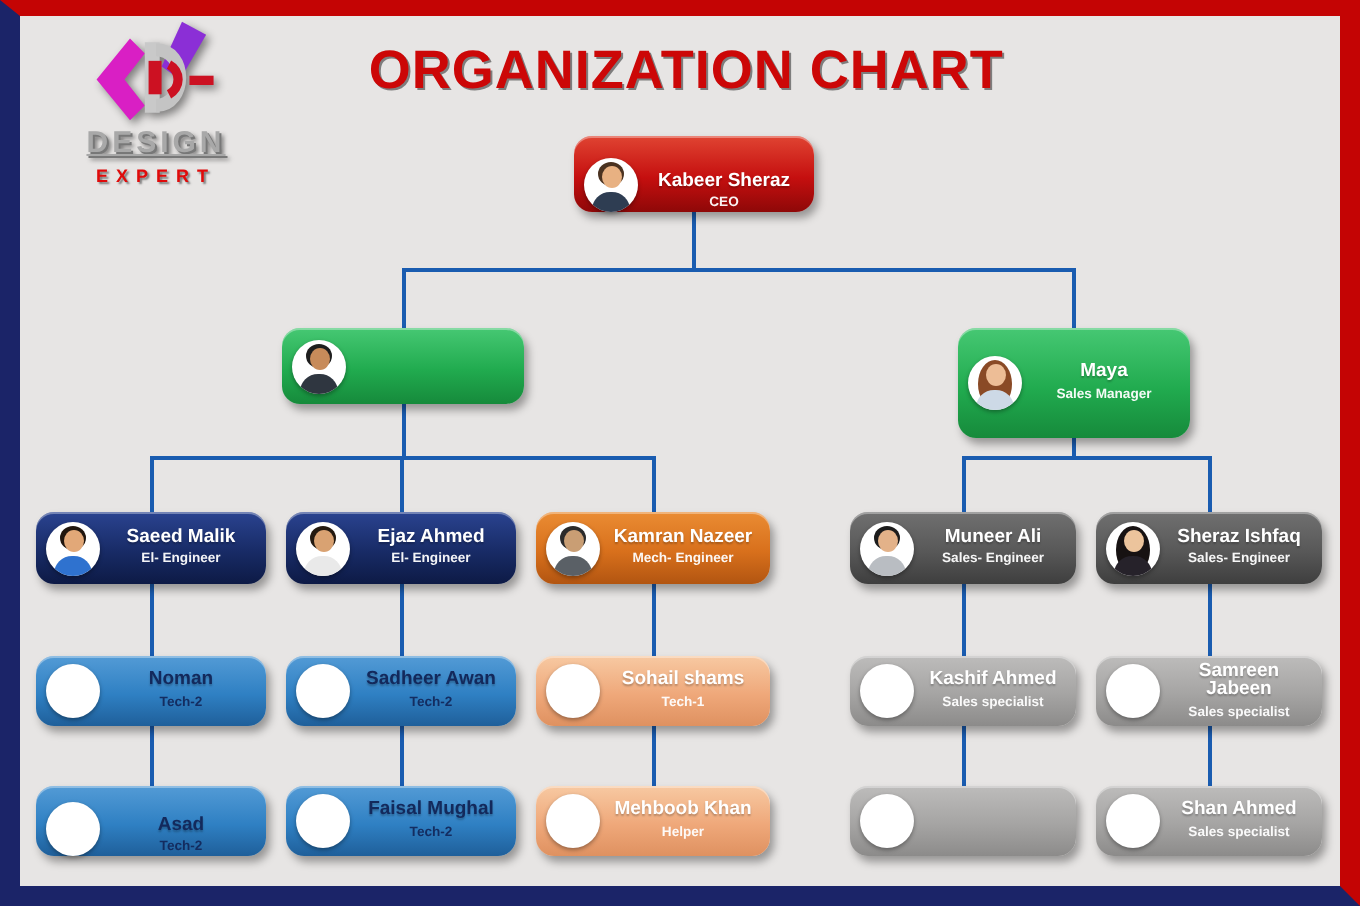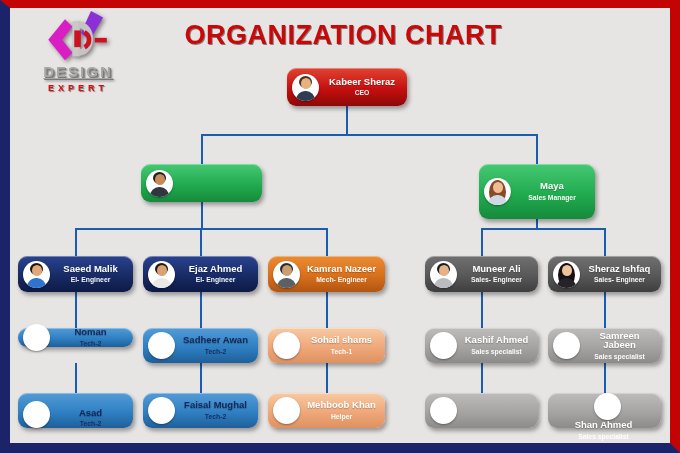--- a/index.html
+++ b/index.html
@@ -87,21 +87,21 @@
         <div class="line" style="left: 74.5px; top: 292px; width: 2px; height: 36px;"></div>
         <div class="line" style="left: 199.5px; top: 292px; width: 2px; height: 36px;"></div>
         <div class="line" style="left: 325.5px; top: 292px; width: 2px; height: 36px;"></div>
         <div class="line" style="left: 480.5px; top: 292px; width: 2px; height: 36px;"></div>
         <div class="line" style="left: 603.5px; top: 292px; width: 2px; height: 36px;"></div>
         <div class="line" style="left: 74.5px; top: 363px; width: 2px; height: 30px;"></div>
         <div class="line" style="left: 199.5px; top: 363px; width: 2px; height: 30px;"></div>
         <div class="line" style="left: 325.5px; top: 363px; width: 2px; height: 30px;"></div>
         <div class="line" style="left: 480.5px; top: 363px; width: 2px; height: 30px;"></div>
         <div class="line" style="left: 603.5px; top: 363px; width: 2px; height: 30px;"></div>
-        <div class="node" style="left: 287px; top: 68px; width: 120px; height: 38px; background: linear-gradient(rgb(224, 68, 50) 0%, rgb(197, 15, 15) 55%, rgb(142, 8, 8) 100%); color: rgb(255, 255, 255);">
+        <div class="node" style="left: 287px; top: 68px; width: 120px; height: 38px; background: linear-gradient(rgb(224, 68, 50) 0%, rgb(197, 15, 15) 55%, rgb(142, 8, 8) 100%); color: rgb(255, 255, 255); align-items: flex-end;">
           <div class="photo">
             <div class="av-hair" style="left: 7px; top: 2px; width: 13px; height: 12px; background: rgb(74, 50, 32);"></div>
             <div class="av-head" style="left: 8.5px; top: 4px; width: 10px; height: 11px; background: rgb(232, 177, 130);"></div>
             <div class="av-body" style="left: 4px; bottom: -3px; width: 19px; height: 13px; background: rgb(46, 61, 82);"></div>
           </div>
           <div class="ntext">
             <div class="nname">Kabeer Sheraz</div>
             <div class="ntitle">CEO</div>
           </div>
         </div>
@@ -171,21 +171,21 @@
           <div class="photo">
             <div class="av-hair" style="left: 5px; top: 2px; width: 17px; height: 24px; background: rgb(23, 18, 18);"></div>
             <div class="av-head" style="left: 8.5px; top: 4px; width: 10px; height: 11px; background: rgb(236, 196, 156);"></div>
             <div class="av-body" style="left: 4px; bottom: -3px; width: 19px; height: 13px; background: rgb(38, 34, 42);"></div>
           </div>
           <div class="ntext">
             <div class="nname">Sheraz Ishfaq</div>
             <div class="ntitle">Sales- Engineer</div>
           </div>
         </div>
-        <div class="node" style="left: 18px; top: 328px; width: 115px; height: 19px; background: linear-gradient(rgb(83, 155, 214) 0%, rgb(47, 128, 195) 55%, rgb(31, 95, 154) 100%); color: rgb(19, 41, 92);">
+        <div class="node" style="left: 18px; top: 328px; width: 115px; height: 35px; background: linear-gradient(rgb(83, 155, 214) 0%, rgb(47, 128, 195) 55%, rgb(31, 95, 154) 100%); color: rgb(19, 41, 92);">
           <div class="photo"></div>
           <div class="ntext">
             <div class="nname">Noman</div>
             <div class="ntitle">Tech-2</div>
           </div>
         </div>
         <div class="node" style="left: 143px; top: 328px; width: 115px; height: 35px; background: linear-gradient(rgb(83, 155, 214) 0%, rgb(47, 128, 195) 55%, rgb(31, 95, 154) 100%); color: rgb(19, 41, 92);">
           <div class="photo"></div>
           <div class="ntext">
             <div class="nname">Sadheer Awan</div>
@@ -230,21 +230,21 @@
         <div class="node" style="left: 143px; top: 393px; width: 115px; height: 35px; background: linear-gradient(rgb(83, 155, 214) 0%, rgb(47, 128, 195) 55%, rgb(31, 95, 154) 100%); color: rgb(19, 41, 92);">
           <div class="photo"></div>
           <div class="ntext">
             <div class="nname">Faisal Mughal</div>
             <div class="ntitle">Tech-2</div>
           </div>
         </div>
         <div class="node" style="left: 425px; top: 393px; width: 113px; height: 35px; background: linear-gradient(rgb(189, 188, 187) 0%, rgb(165, 164, 163) 55%, rgb(140, 139, 138) 100%); color: rgb(255, 255, 255);">
           <div class="photo"></div>
         </div>
-        <div class="node" style="left: 548px; top: 393px; width: 113px; height: 35px; background: linear-gradient(rgb(189, 188, 187) 0%, rgb(165, 164, 163) 55%, rgb(140, 139, 138) 100%); color: rgb(255, 255, 255); flex-direction: column;">
+        <div class="node" style="left: 548px; top: 393px; width: 113px; height: 35px; background: linear-gradient(rgb(189, 188, 187) 0%, rgb(165, 164, 163) 55%, rgb(140, 139, 138) 100%); color: rgb(255, 255, 255);">
           <div class="photo"></div>
           <div class="ntext">
             <div class="nname">Shan Ahmed</div>
             <div class="ntitle">Sales specialist</div>
           </div>
         </div>
       </div>
 
   </div>
 </div>

